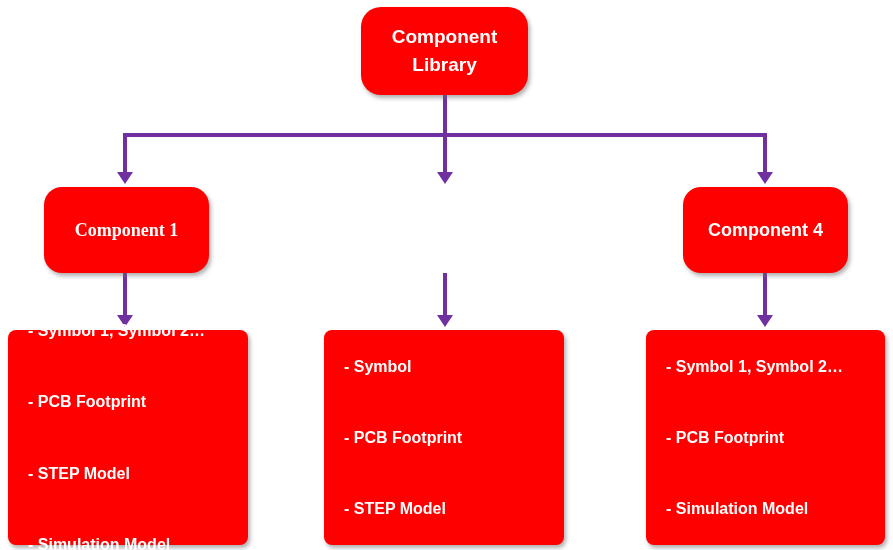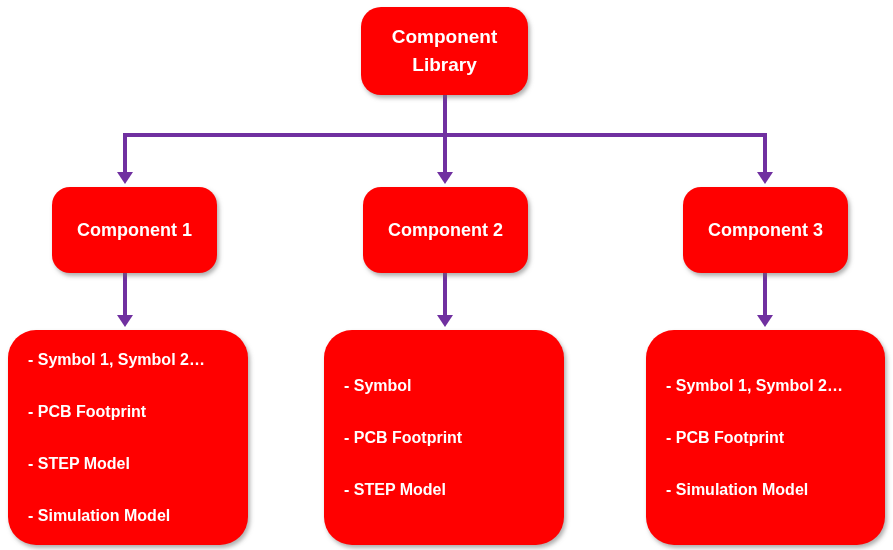--- a/index.html
+++ b/index.html
@@ -45,30 +45,30 @@
     padding: 0 24px;
   }
   .component-node {
     top: 187px;
     width: 165px; height: 86px;
     border-radius: 18px;
     display: flex; align-items: center; justify-content: center;
     text-align: center;
     font-size: 18px;
   }
-  .comp-1 { left: 52px; }
+  .comp-1 { left: 44px; font-family: Liberation Serif, serif; }
   .comp-2 { left: 363px; }
   .comp-3 { left: 683px; }
   .detail-node {
     top: 330px;
     width: 240px; height: 215px;
-    border-radius: 28px;
+    border-radius: 8px;
     display: flex; flex-direction: column;
     justify-content: center;
-    gap: 33px;
+    gap: 52px;
     padding: 10px 10px 10px 20px;
     font-size: 16px;
     line-height: 1.2;
   }
   .det-1 { left: 8px; }
   .det-2 { left: 324px; }
   .det-3 { left: 646px; width: 239px; }
   .detail-item { white-space: nowrap; }
 </style>
 </head>
@@ -110,25 +110,22 @@
     </g>
   </svg>
 
   <div class="node root-node">
     <span>Component Library</span>
   </div>
 
   <div class="node component-node comp-1">
     <span>Component 1</span>
   </div>
-  <div class="node component-node comp-2">
-    <span>Component 2</span>
-  </div>
   <div class="node component-node comp-3">
-    <span>Component 3</span>
+    <span>Component 4</span>
   </div>
 
   <div class="node detail-node det-1">
     <div class="detail-item">- Symbol 1, Symbol 2…</div>
     <div class="detail-item">- PCB Footprint</div>
     <div class="detail-item">- STEP Model</div>
     <div class="detail-item">- Simulation Model</div>
   </div>
   <div class="node detail-node det-2">
     <div class="detail-item">- Symbol</div>

